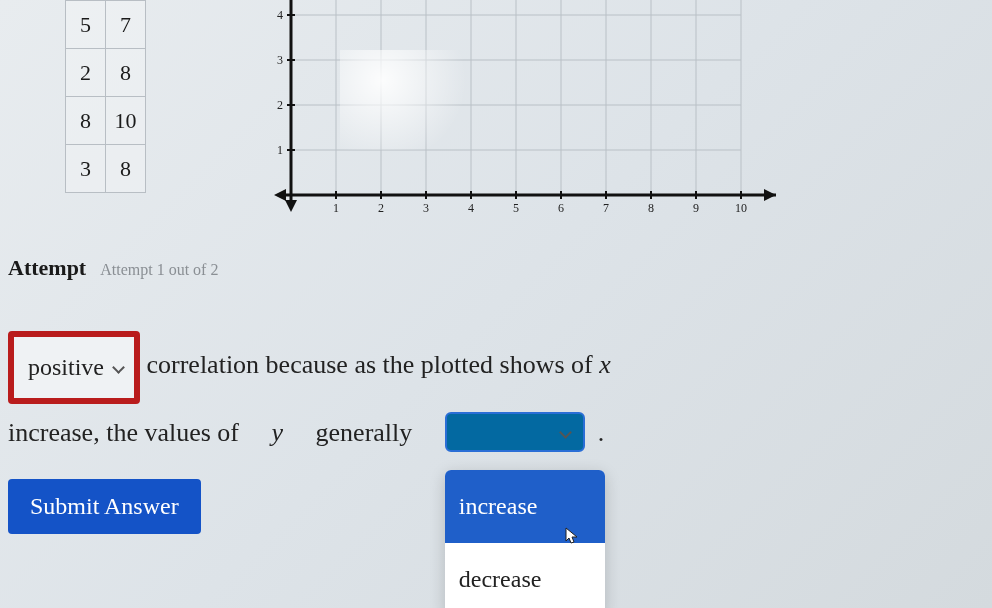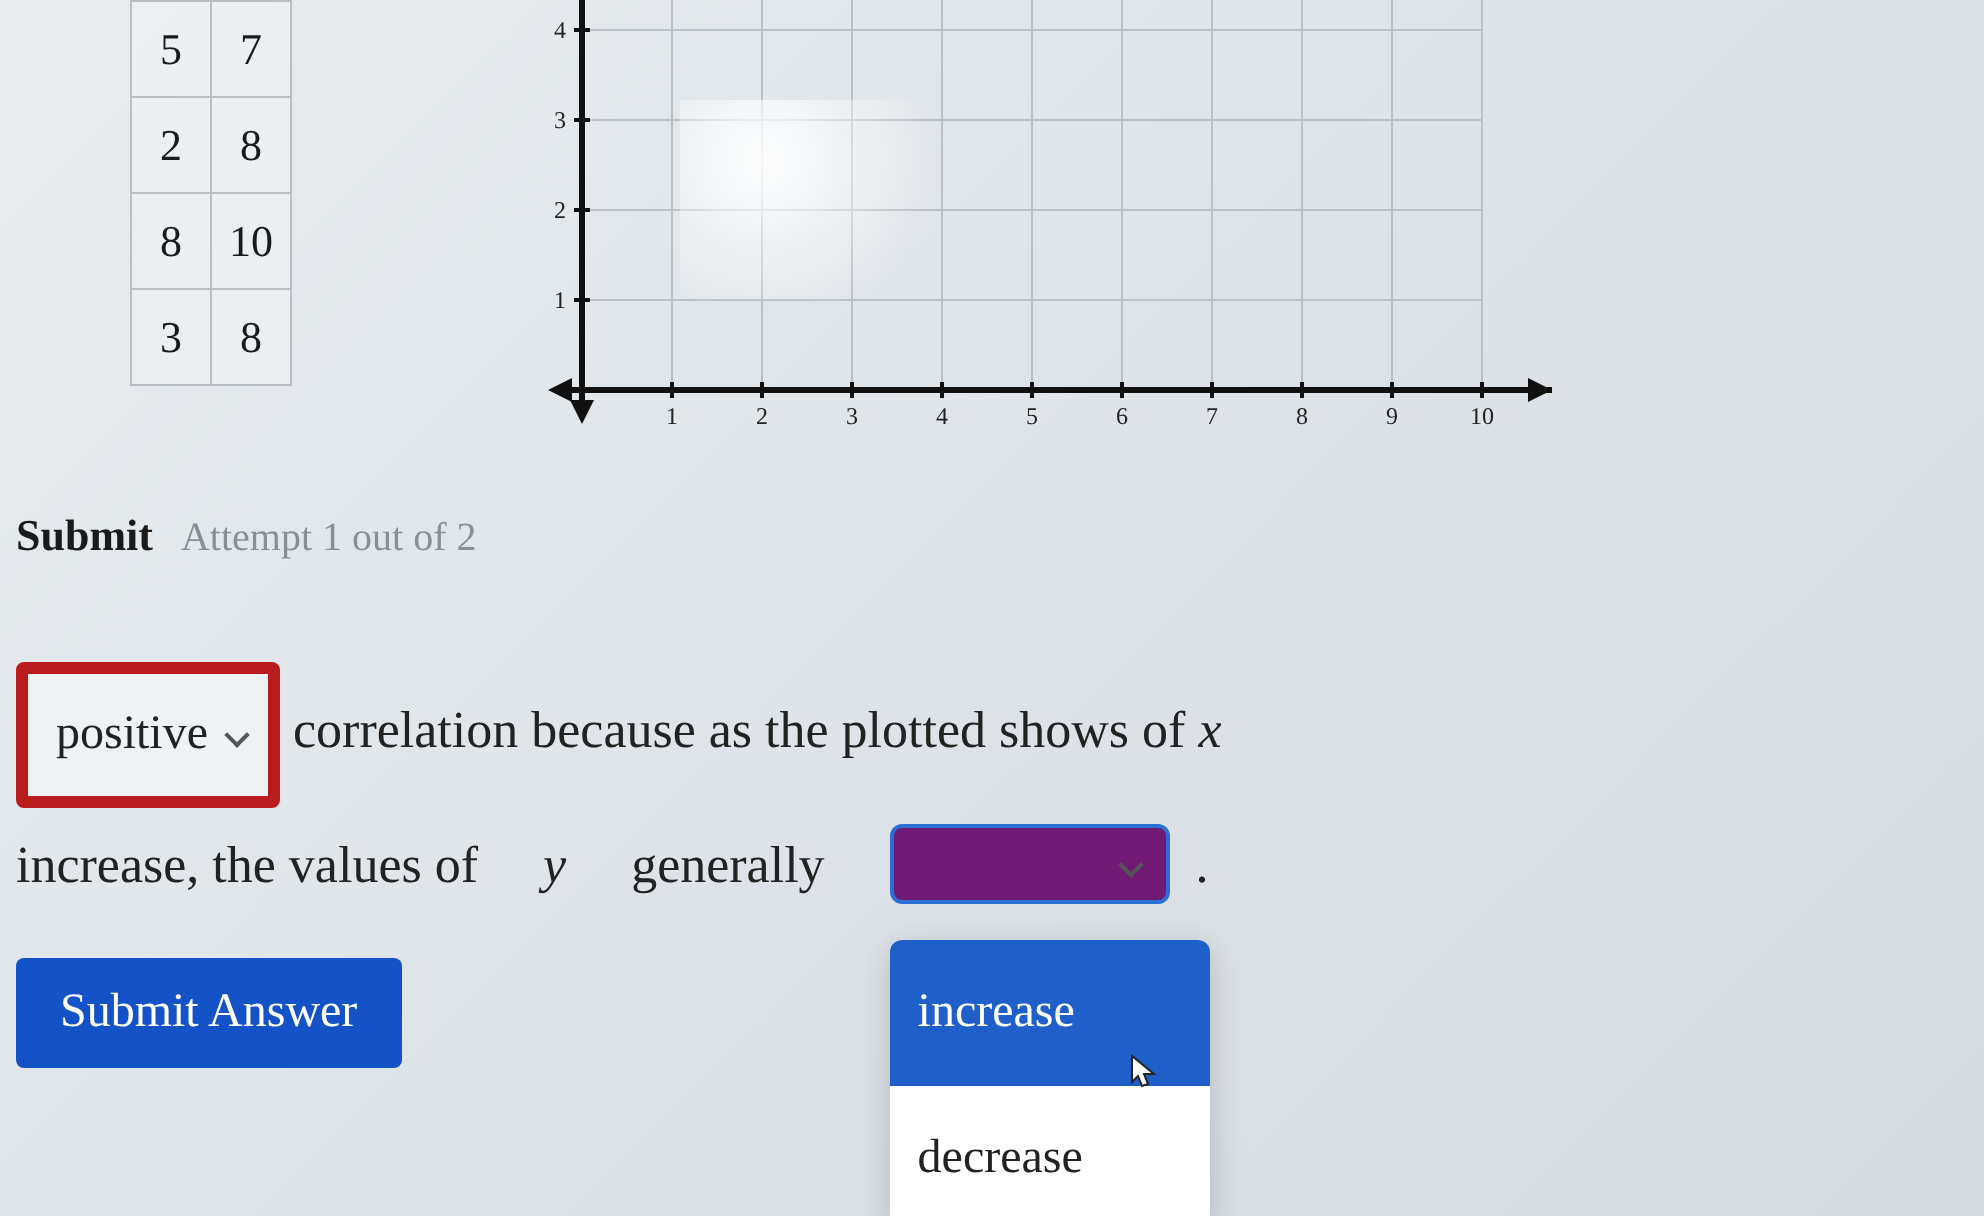--- a/index.html
+++ b/index.html
@@ -43,21 +43,21 @@
       display: flex;
       align-items: baseline;
       gap: 14px;
       margin-bottom: 50px;
     }
     .answer-label {
       font-weight: bold;
       font-size: 22px;
     }
     .attempt-text {
-      font-size: 20px;
+      font-size: 16px;
       color: #8a8f94;
     }
     .sentence {
       font-size: 26px;
       line-height: 2.2;
       color: #222;
     }
     .math-var { font-style: italic; font-family: 'Times New Roman', serif; }
     .dropdown {
       display: inline-flex;
@@ -66,21 +66,21 @@
       background: #eff2f4;
       border: 6px solid #b91c1c;
       border-radius: 4px;
       padding: 4px 10px 4px 14px;
       font-size: 24px;
       vertical-align: middle;
       position: relative;
       cursor: pointer;
     }
     .dropdown-open {
-      background: #701a75;
+      background: #0369a1;
       border: 2px solid #2a6ed6;
       border-radius: 6px;
       min-width: 140px;
       height: 40px;
       justify-content: flex-end;
       padding: 1px 12px;
     }
     .chevron {
       width: 12px; height: 12px;
       position: relative;
@@ -242,21 +242,21 @@
         <text x="27" y="19">4</text>
       </g>
     </svg>
   </div>
 </div>
 
 <div class="glare"></div>
 
 <div class="answer-section">
   <div class="answer-header">
-    <span class="answer-label">Submit</span>
+    <span class="answer-label">Attempt</span>
     <span class="attempt-text">Attempt 1 out of 2</span>
   </div>
 
   <div class="sentence">
     <span class="dropdown">
       <span>positive</span>
       <span class="chevron"></span>
     </span>
     <span>correlation because as the plotted shows of</span>
     <span class="math-var">x</span>

